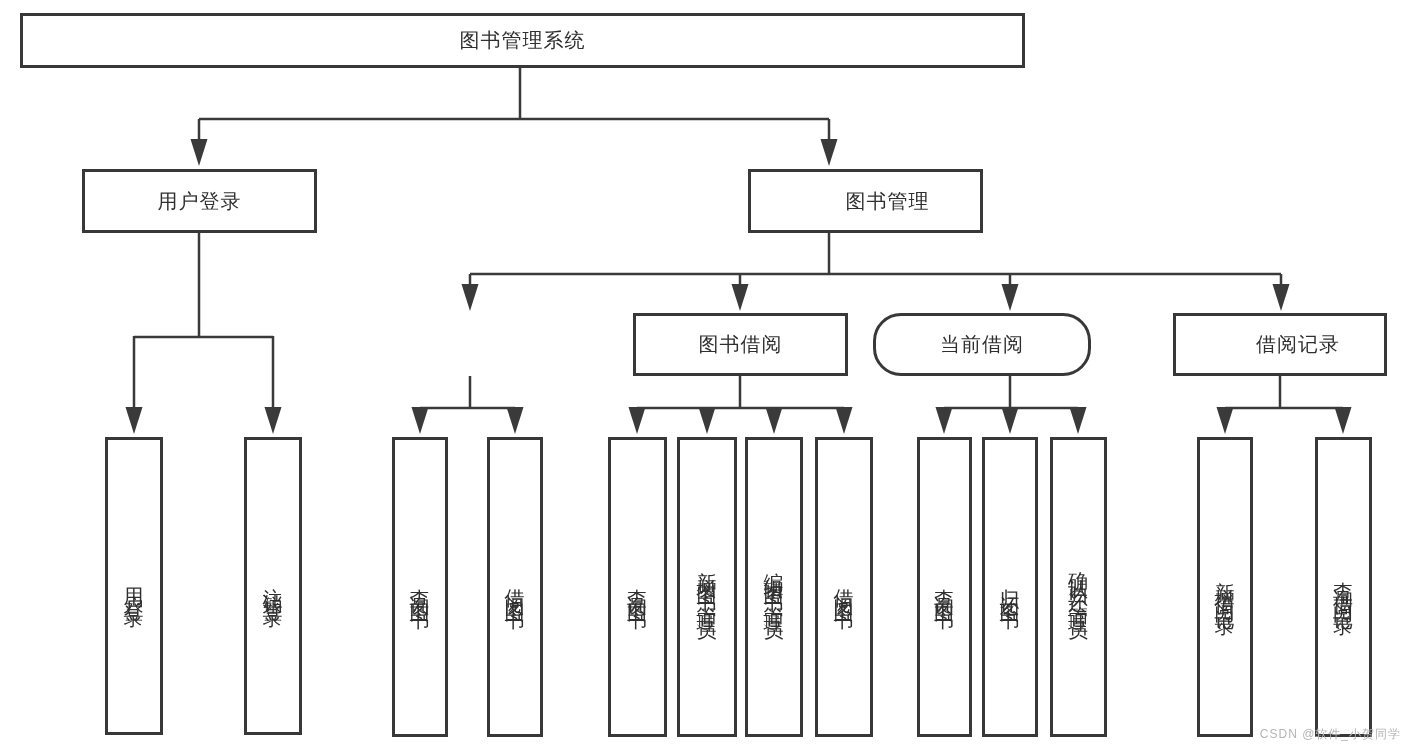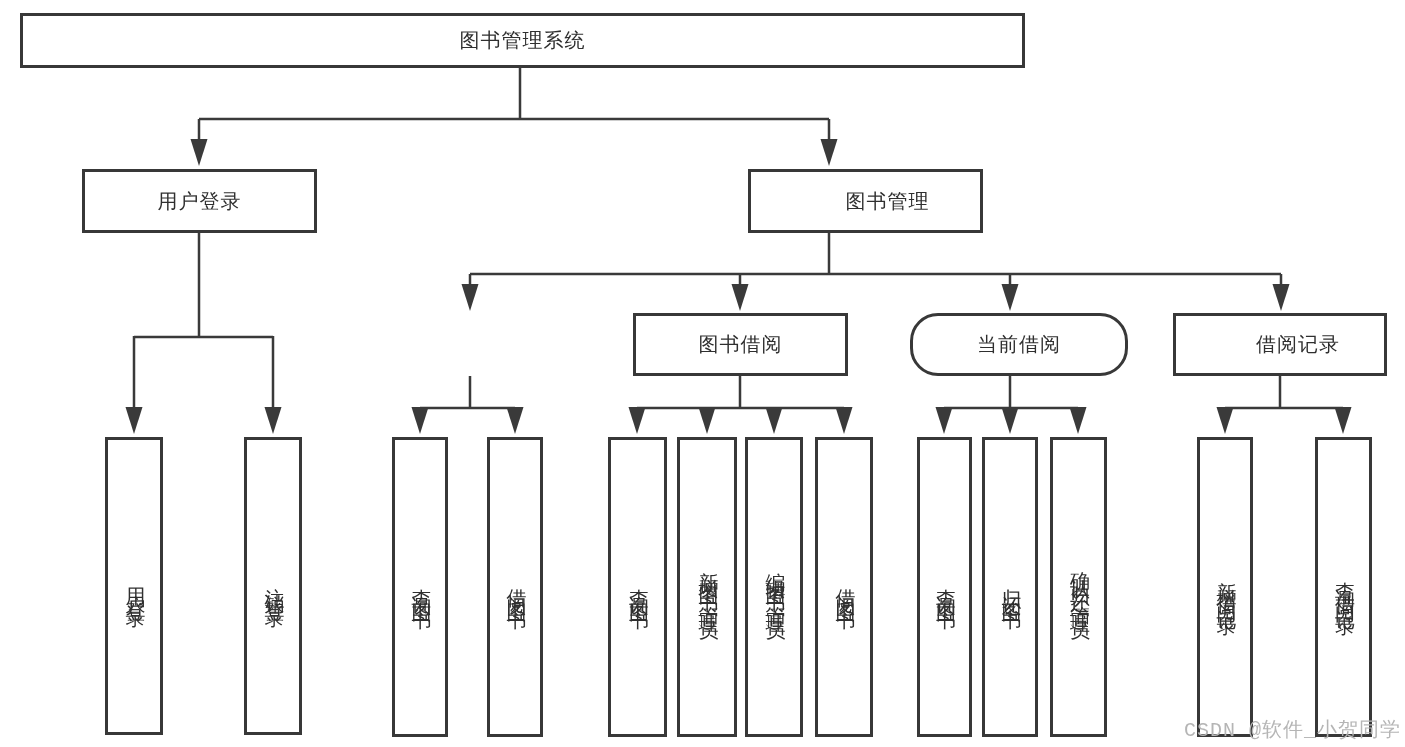--- a/index.html
+++ b/index.html
@@ -1,20 +1,20 @@
 <!DOCTYPE html>
 <html><head>
 <meta charset="utf-8">
 <style>
   html,body{margin:0;padding:0;background:#fff;}
   #canvas{
     position:relative;
     width:1405px;height:747px;
     background:#fff;
-    font-family:Liberation Mono, monospace;
+    font-family:Liberation Sans, sans-serif;
     color:#2f2f2f;
     overflow:hidden;
   }
   #connectors{position:absolute;left:0;top:0;pointer-events:none;}
   .hbox{
     position:absolute;
     box-sizing:border-box;
     border:3px solid #383838;
     background:#fff;
     display:flex;align-items:center;justify-content:center;
@@ -29,21 +29,21 @@
     background:#fff;
     writing-mode:vertical-lr;
     display:flex;align-items:center;justify-content:center;
     font-size:20px;
     letter-spacing:7px;
     line-height:1;
   }
   .watermark{
     position:absolute;
     right:4px;bottom:4px;
-    font-size:20px;
+    font-size:12px;
     color:#b5b5b5;
     letter-spacing:1px;
     white-space:nowrap;
   }
 </style>
 </head>
 <body>
 
 <div id="canvas">
 
@@ -93,21 +93,21 @@
       <path d="M1334.5 407 L1351.5 407 L1343 434 Z"></path>
     </g>
   </svg>
 
   <div class="hbox" style="left:20px;top:13px;width:1005px;height:55px;">图书管理系统</div>
 
   <div class="hbox" style="left:82px;top:169px;width:235px;height:64px;">用户登录</div>
   <div class="hbox" style="left:748px;top:169px;width:235px;height:64px;padding-left:44px;">图书管理</div>
 
   <div class="hbox" style="left:633px;top:313px;width:215px;height:63px;">图书借阅</div>
-  <div class="hbox" style="left:910px;top:313px;width:218px;height:63px;border-radius:28px;">当前借阅</div>
+  <div class="hbox" style="left:873px;top:313px;width:218px;height:63px;border-radius:28px;">当前借阅</div>
   <div class="hbox" style="left:1173px;top:313px;width:214px;height:63px;padding-left:36px;">借阅记录</div>
 
   <div class="vbox" style="left:105px;top:437px;width:58px;height:298px;">用户登录</div>
   <div class="vbox" style="left:244px;top:437px;width:58px;height:298px;">注销登录</div>
 
   <div class="vbox" style="left:392px;top:437px;width:56px;height:300px;">查询图书</div>
   <div class="vbox" style="left:487px;top:437px;width:56px;height:300px;">借阅图书</div>
 
   <div class="vbox" style="left:608px;top:437px;width:59px;height:300px;">查询图书</div>
   <div class="vbox" style="left:677px;top:437px;width:60px;height:300px;">新增图书（管理员）</div>

